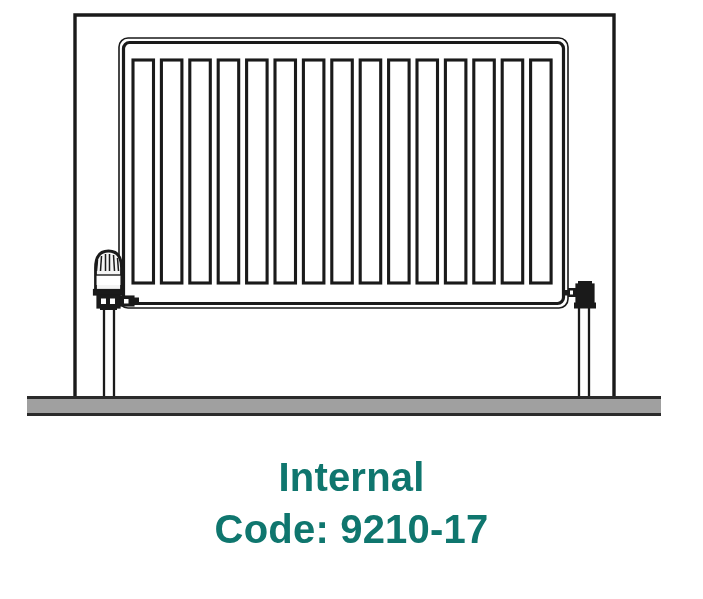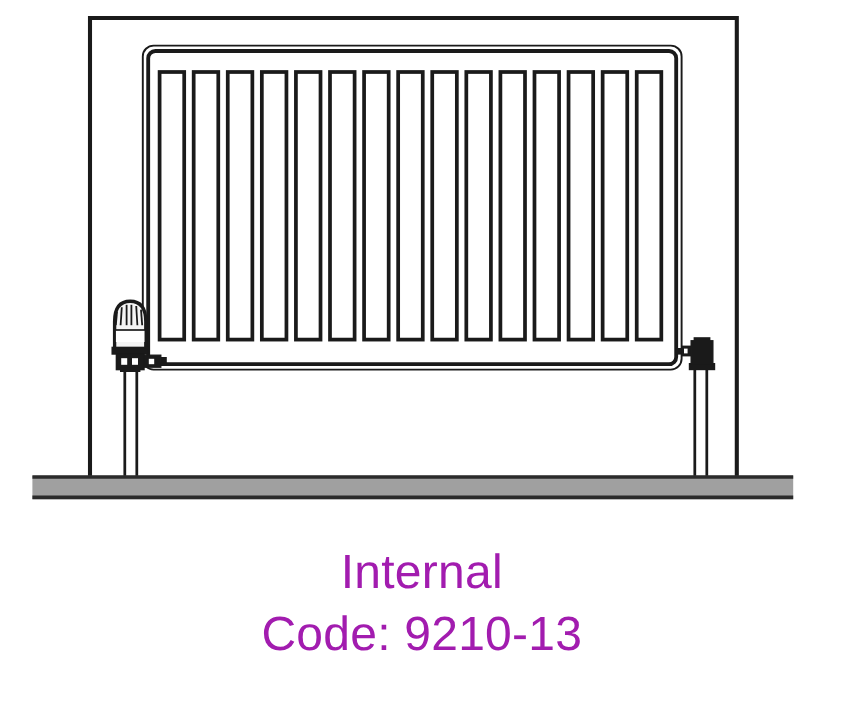--- a/index.html
+++ b/index.html
@@ -30,23 +30,23 @@
   }
   #caption-block {
     position: absolute;
     left: 0;
     top: 452px;
     width: 703px;
     text-align: center;
   }
   .caption-line {
     display: block;
-    color: #a21caf;
+    color: #0f766e;
     font-family: "Liberation Sans", sans-serif;
-    font-weight: 400;
+    font-weight: 700;
     letter-spacing: 0.2px;
   }
   #caption-title {
     font-size: 40px;
     line-height: 50px;
   }
   #caption-code {
     font-size: 40px;
     line-height: 54px;
   }
@@ -157,16 +157,16 @@
     <g>
       <rect x="27" y="396.5" width="634" height="19.5" fill="#a0a0a0" stroke="none"></rect>
       <line x1="27" y1="397.5" x2="661" y2="397.5" stroke="#2b2b2b" stroke-width="3"></line>
       <line x1="27" y1="414.5" x2="661" y2="414.5" stroke="#2b2b2b" stroke-width="3"></line>
     </g>
 
   </svg>
 
   <div id="caption-block">
     <span id="caption-title" class="caption-line">Internal</span>
-    <span id="caption-code" class="caption-line">Code: 9210-13</span>
+    <span id="caption-code" class="caption-line">Code: 9210-17</span>
   </div>
 
 </div>
 
 </body></html>

